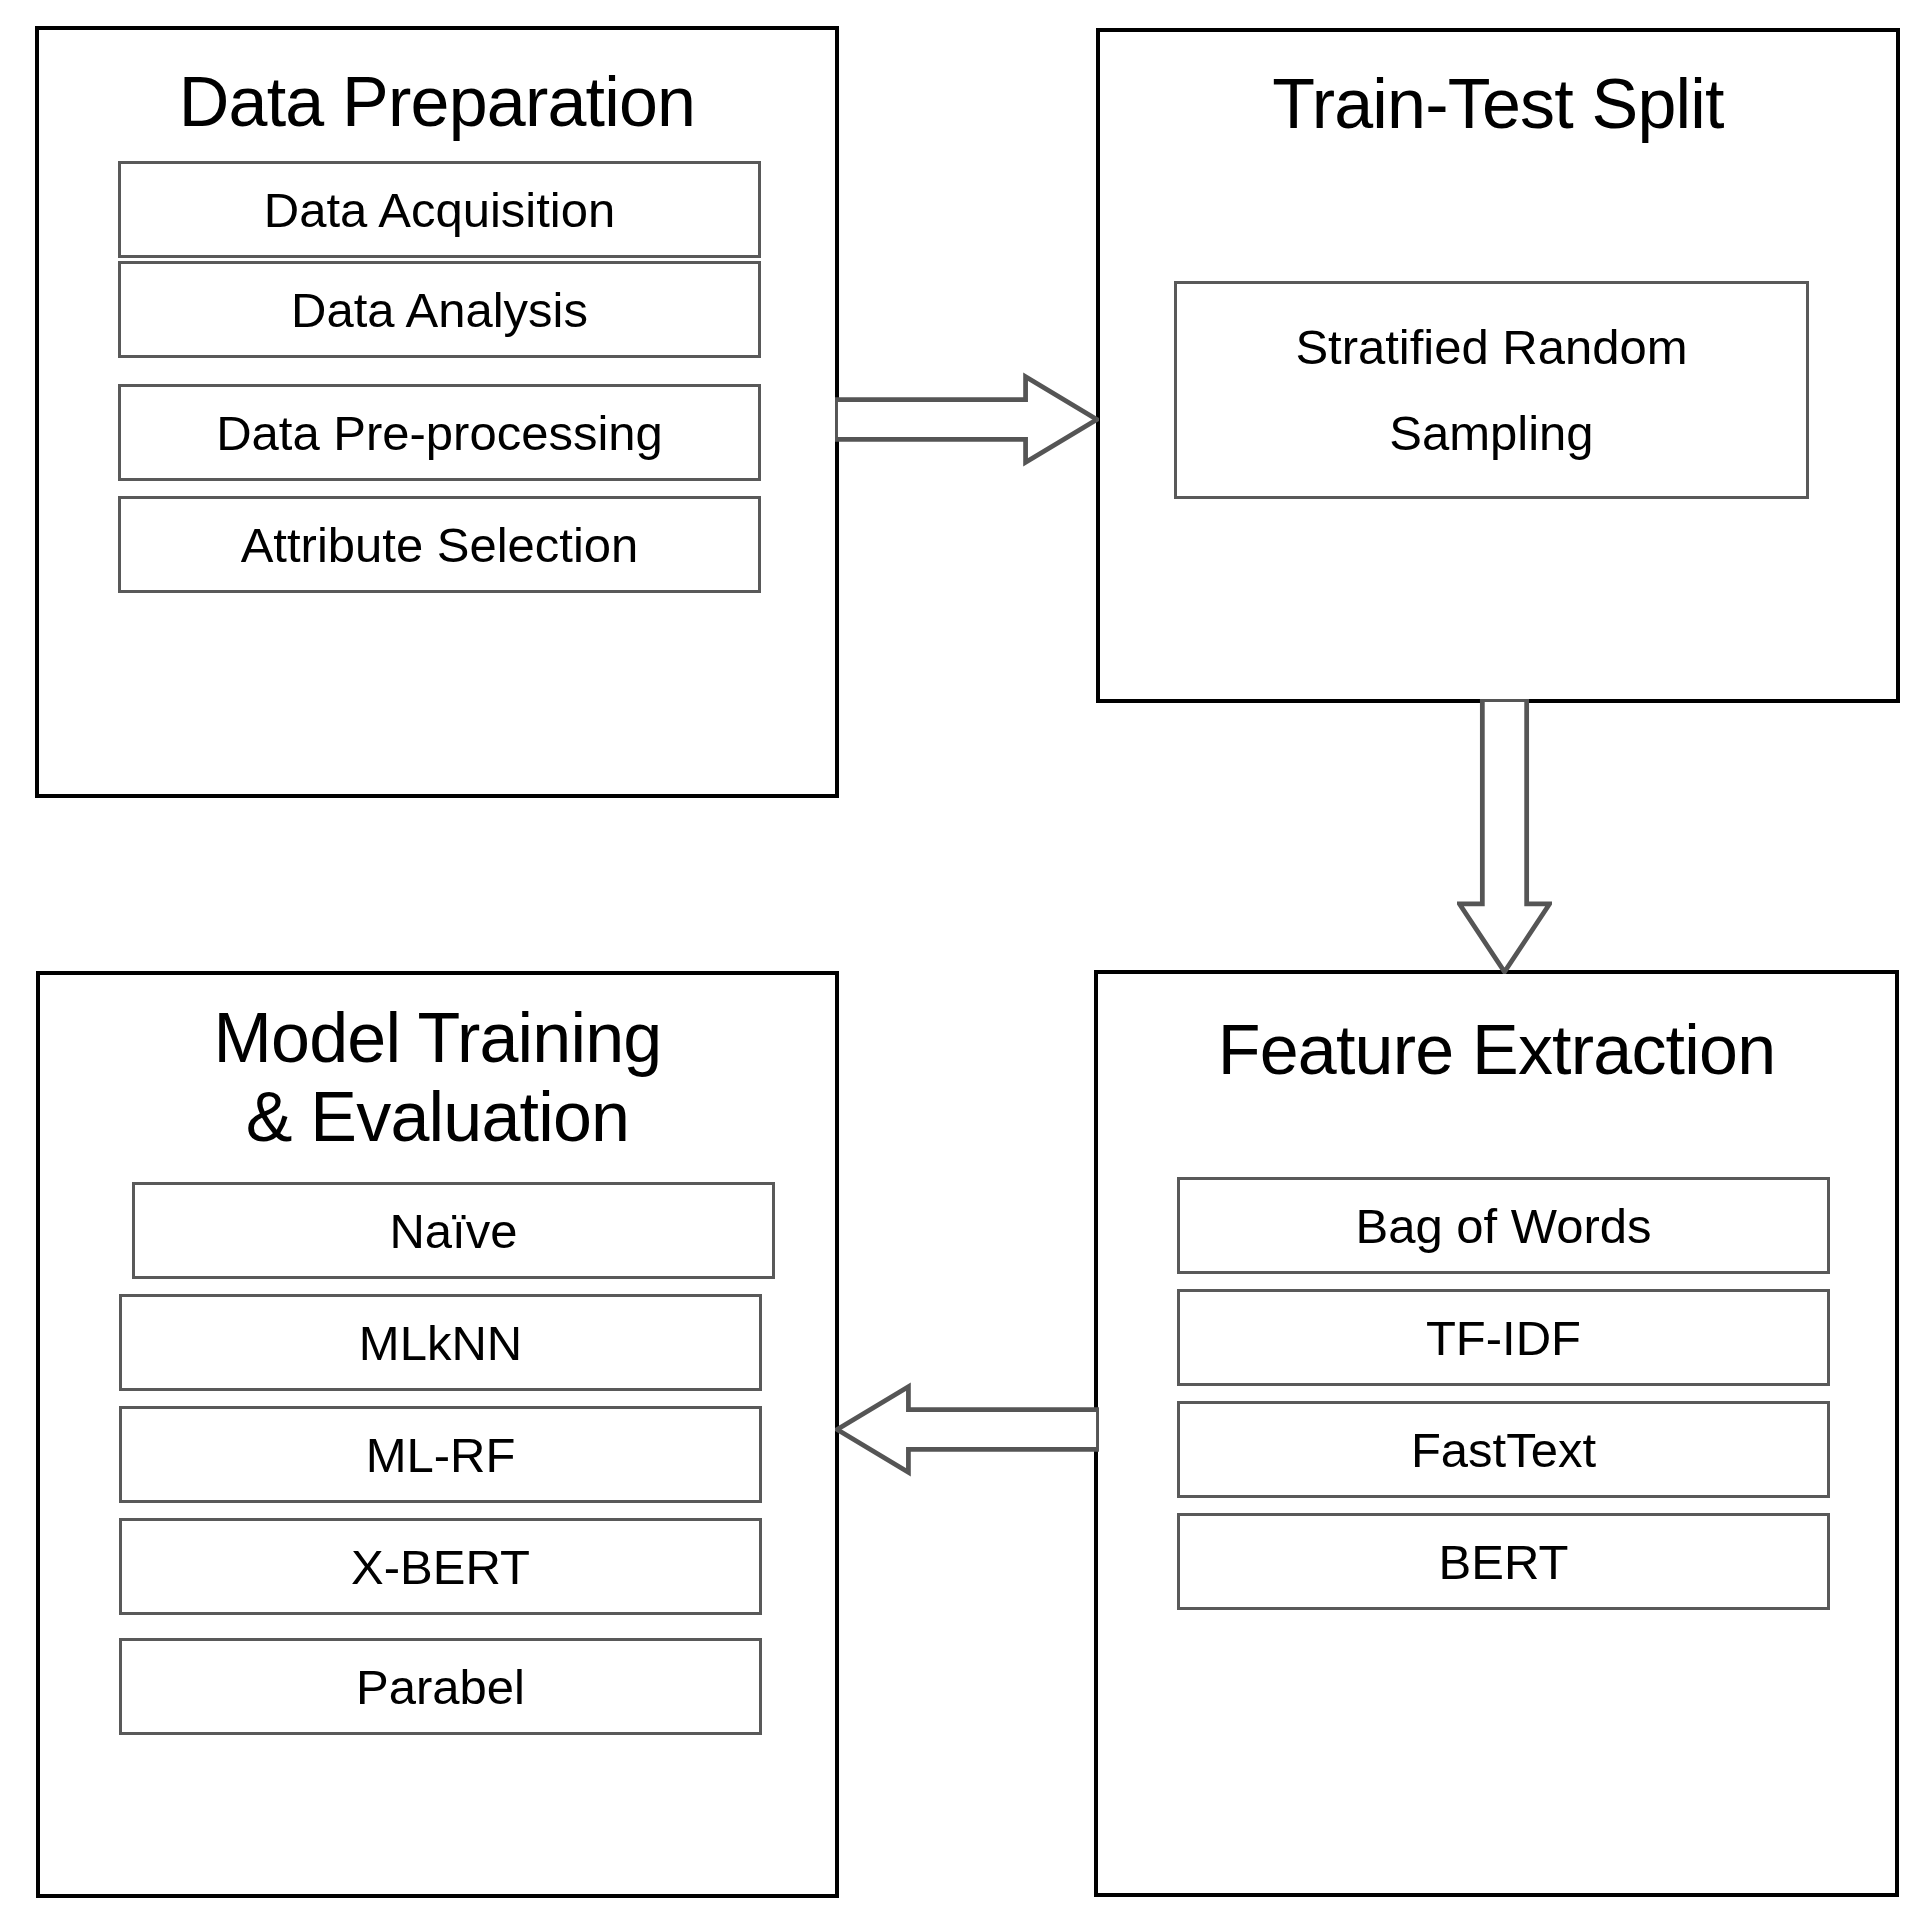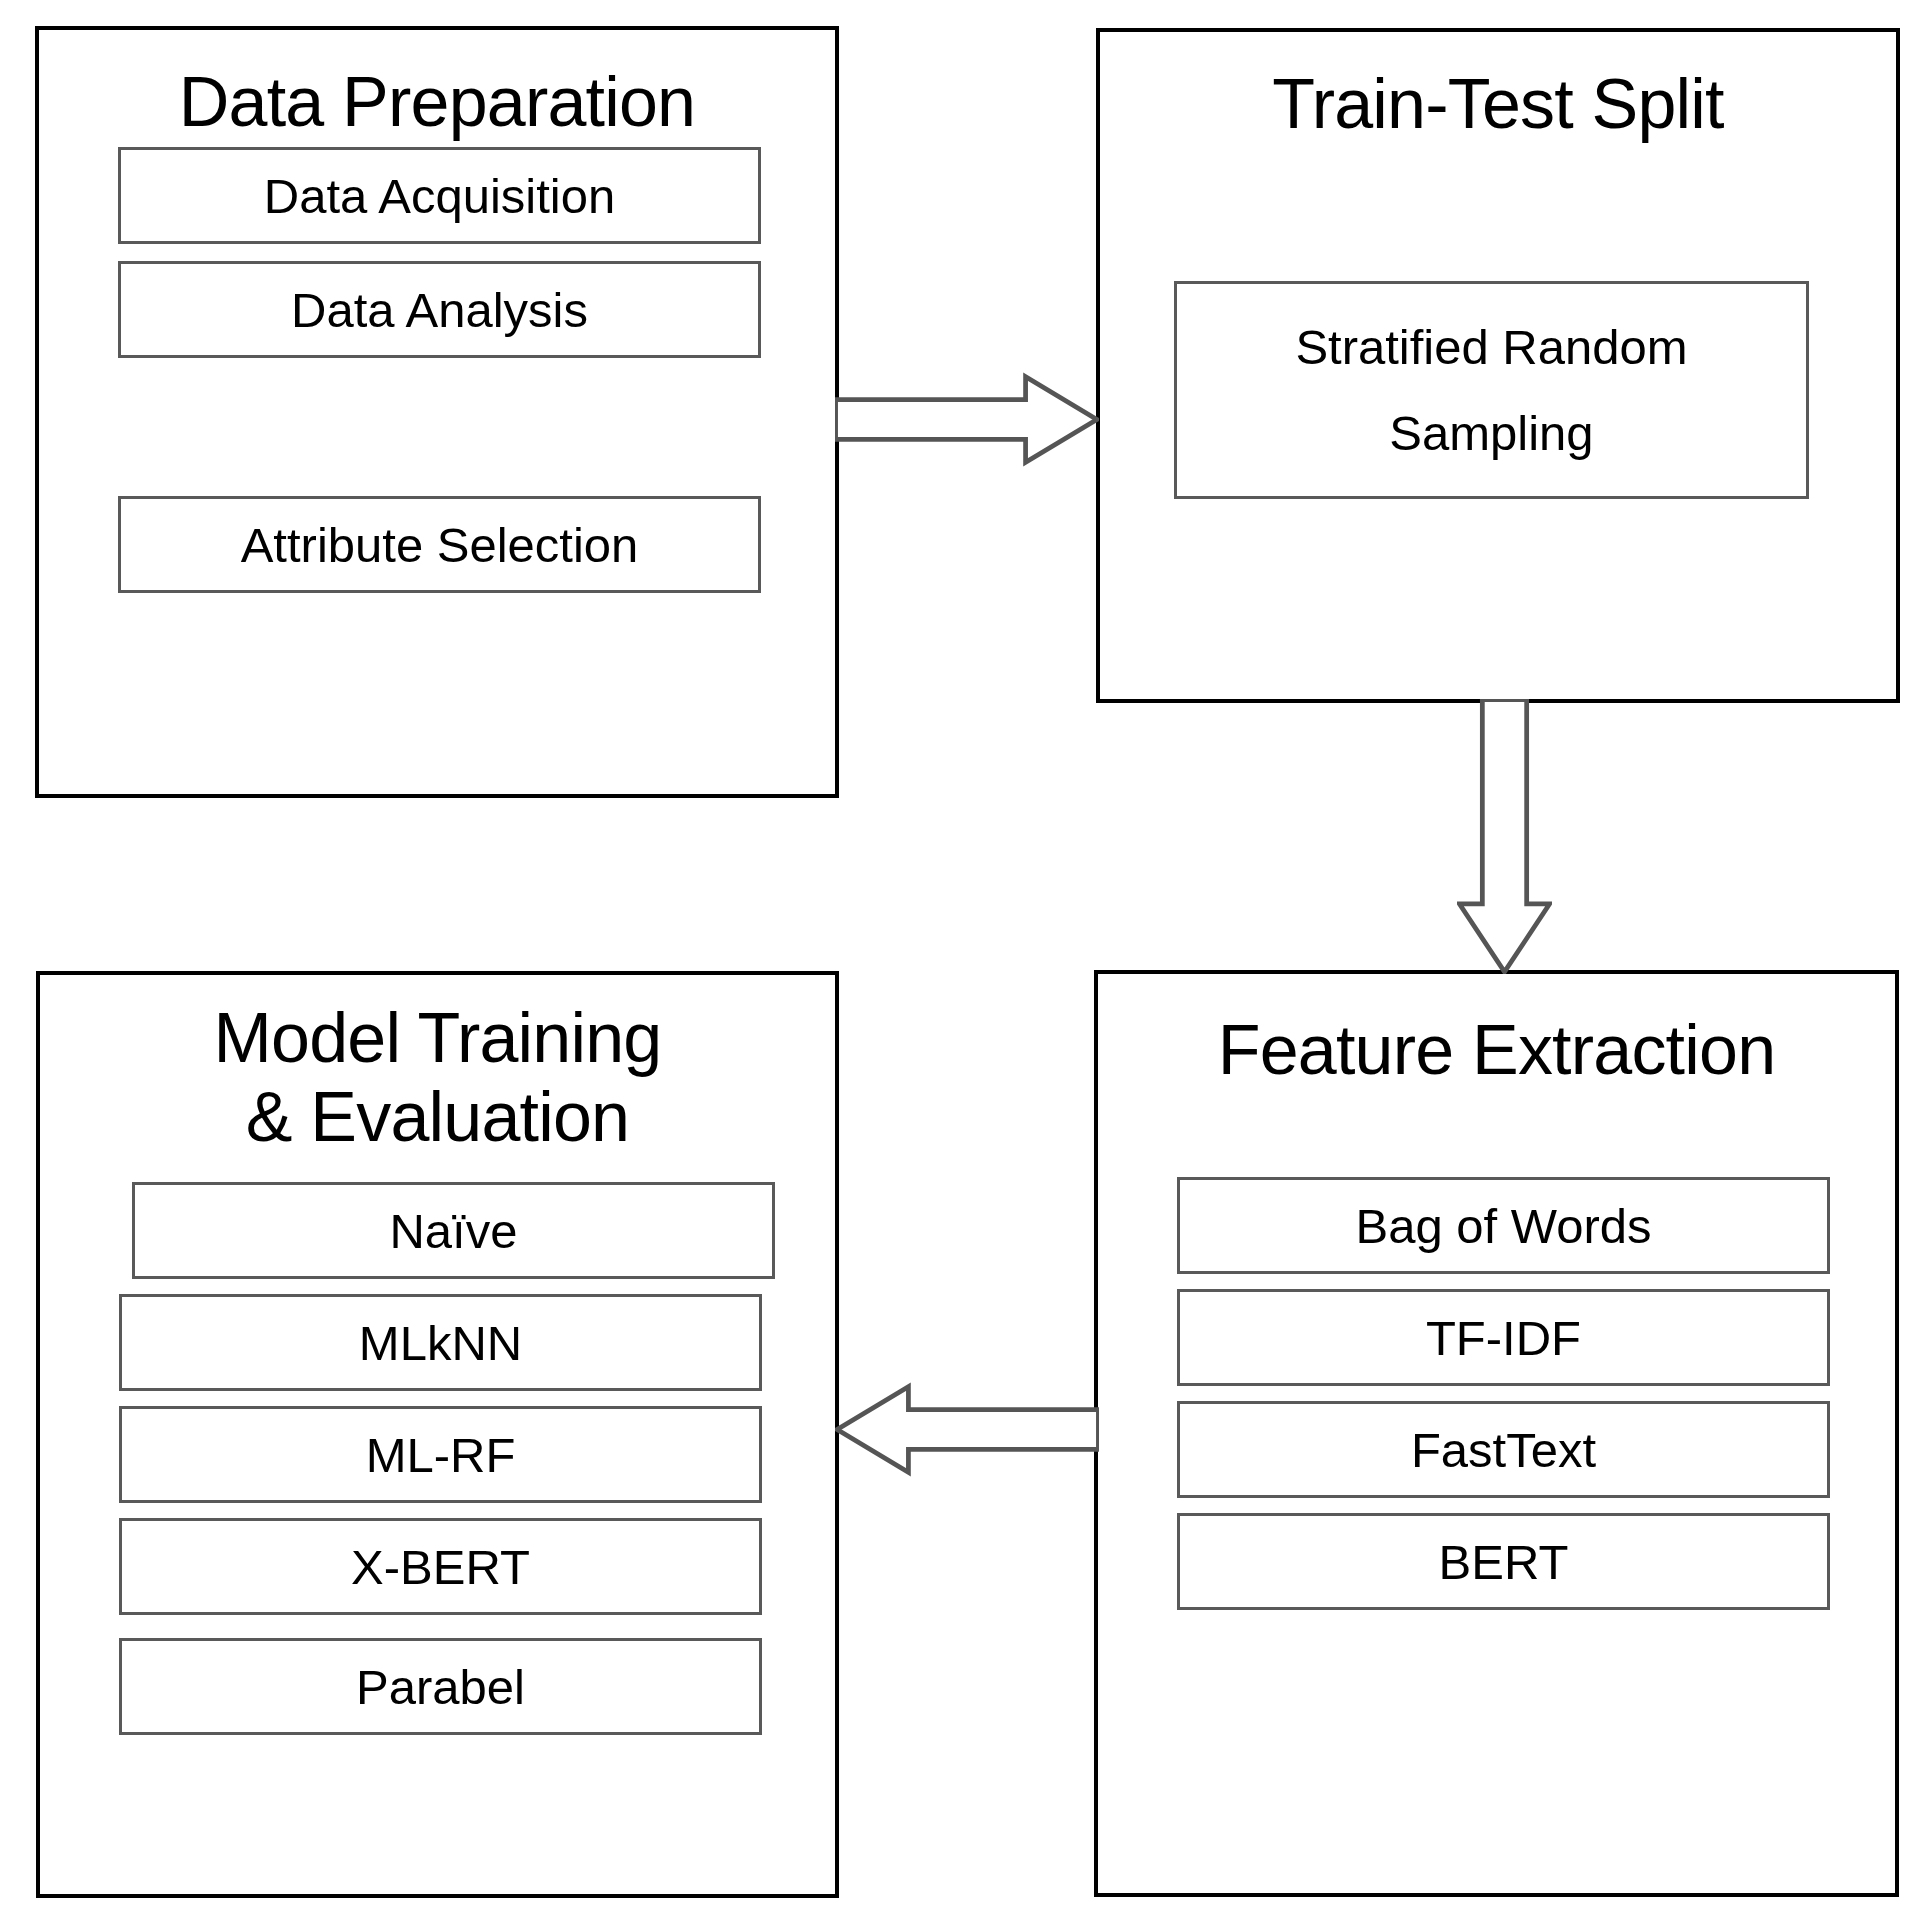--- a/index.html
+++ b/index.html
@@ -69,28 +69,31 @@
   .arrow svg { display: block; }
 </style>
 </head>
 <body>
 
 <div id="canvas">
 
   <div class="stage" style="left:35px; top:26px; width:804px; height:772px;">
     <div class="stage-title" style="top:33px;">Data Preparation</div>
 
-    <div class="item" style="left:79px; top:117px; width:643px; height:97px;">
+    <div class="item" style="left:79px; top:131px; width:643px; height:97px;">
       <span class="item-label">Data Acquisition</span>
     </div>
 
     <div class="item" style="left:79px; top:231px; width:643px; height:97px;">
       <span class="item-label">Data Analysis</span>
     </div>
 
+    <div class="item" style="left:79px; top:354px; width:643px; height:97px;">
+      <span class="item-label">Data Pre-processing</span>
+    </div>
 
     <div class="item" style="left:79px; top:466px; width:643px; height:97px;align-items:center;">
       <span class="item-label">Attribute Selection</span>
     </div>
   </div>
 
   <div class="stage" style="left:1096px; top:28px; width:804px; height:675px;">
     <div class="stage-title" style="top:33px;">Train-Test Split</div>
 
     <div class="item tall" style="left:74px; top:249px; width:635px; height:218px;">

